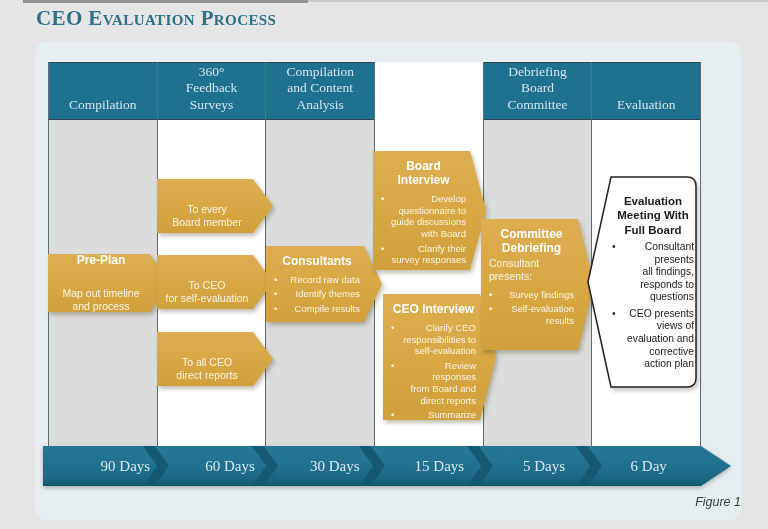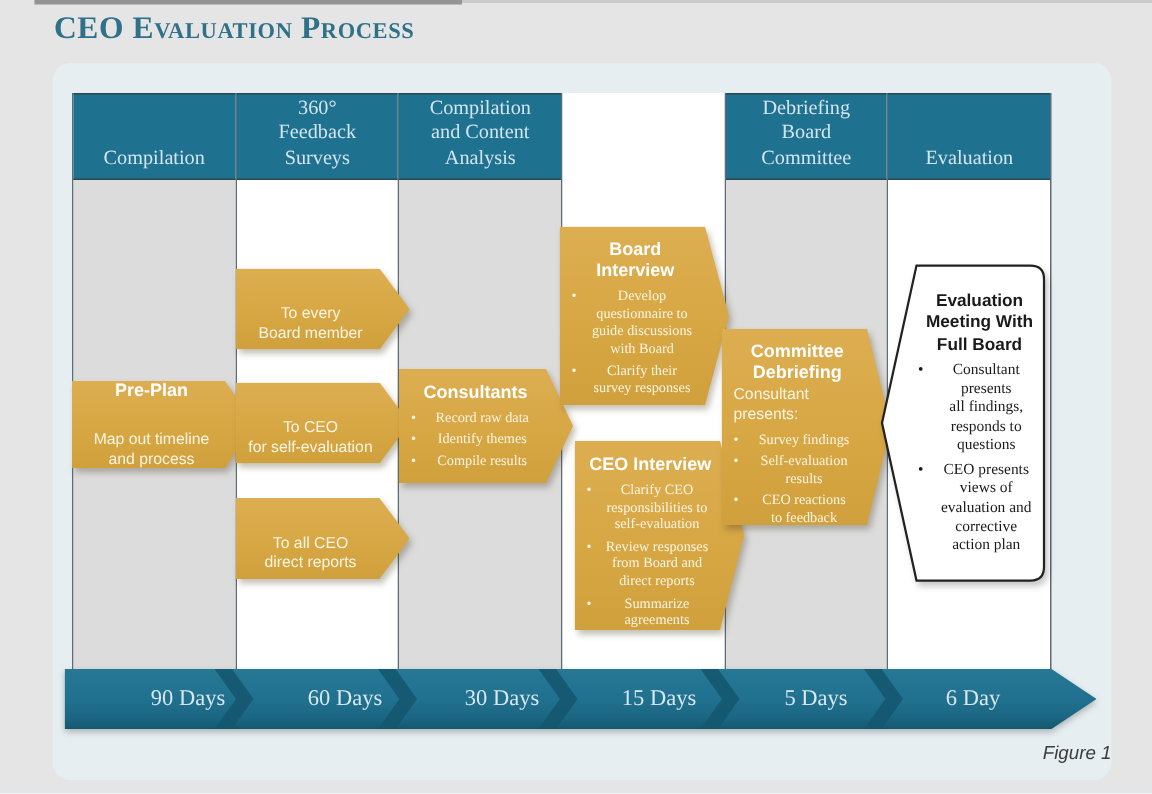--- a/index.html
+++ b/index.html
@@ -46,21 +46,21 @@
     --tip:18px;
     width:100%; height:100%; box-sizing:border-box;
     background:linear-gradient(180deg,#DDAE51 0%,#D7A744 55%,#D0A03C 100%);
     clip-path:polygon(0 0, calc(100% - var(--tip)) 0, 100% 50%, calc(100% - var(--tip)) 100%, 0 100%);
     display:flex; flex-direction:column; justify-content:center;
     padding:4px 6px 4px 8px; padding-right:calc(var(--tip) + 4px);
     color:#FBF5E3;
   }
   .arrow-title { font-weight:700; color:#ffffff; text-align:center; font-size:12px; line-height:1.18; }
   .arrow-body  { font-size:10.5px; text-align:center; line-height:1.25; margin-top:20px; }
-  .bullets { margin:3px 0 0; padding:0; list-style:none; font-size:9.5px; line-height:1.22; text-align:center;font-family:Liberation Serif, serif; }
+  .bullets { margin:3px 0 0; padding:0; list-style:none; font-size:9.5px; line-height:1.22; text-align:right; }
   .bullets li { position:relative; padding-left:9px; margin-top:3px; }
   .bullets li::before { content:"\2022"; position:absolute; left:0; top:0; }
   .intro { font-size:10.5px; line-height:1.2; text-align:left; margin-top:2px; }
 
   
   .eval-box { position:absolute; left:585px; top:174px; width:118px; height:216px;
               filter:drop-shadow(2px 3px 2px rgba(0,0,0,0.22)); }
   .eval-box svg { position:absolute; inset:0; }
   .eval-content { position:absolute; left:27px; right:9px; top:20px; color:#1a1a1a; }
   .eval-title { font-weight:700; font-size:11.5px; line-height:1.25; text-align:center; }
@@ -201,22 +201,20 @@
   <div class="arrow" style="left:481px; top:219px; width:113px; height:131px;">
     <div class="shape" style="--tip:16px; justify-content:flex-start; padding-top:8px;">
       <div class="arrow-title" data-bind="steps.committee_debriefing.title">Committee
 Debriefing</div>
       <div class="intro" data-bind="steps.committee_debriefing.intro">Consultant
 presents:</div>
       <ul class="bullets">
         <li data-bind="steps.committee_debriefing.bullets.0">Survey findings</li>
         <li data-bind="steps.committee_debriefing.bullets.1">Self-evaluation
 results</li>
-        <li data-bind="steps.committee_debriefing.bullets.2">CEO reactions
-to feedback</li>
       </ul>
     </div>
   </div>
 
   <div class="eval-box">
     <svg width="118" height="216" viewBox="0 0 118 216">
       <path d="M26 3 L102 3 Q111 3 111 12 L111 204 Q111 213 102 213 L26 213 L3 108 Z" fill="#ffffff" stroke="#222222" stroke-width="1.5"></path>
     </svg>
     <div class="eval-content">
       <div class="eval-title" data-bind="steps.evaluation_meeting.title">Evaluation

